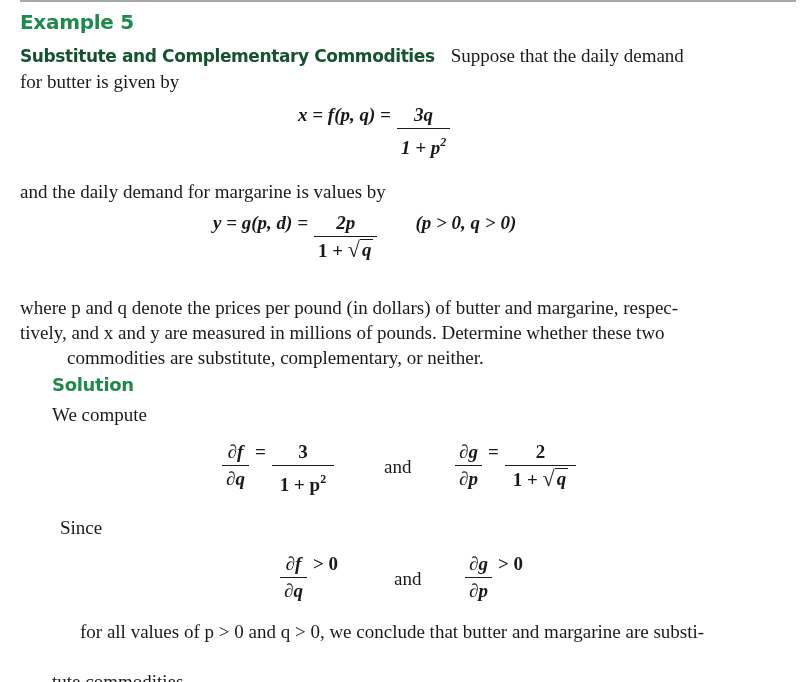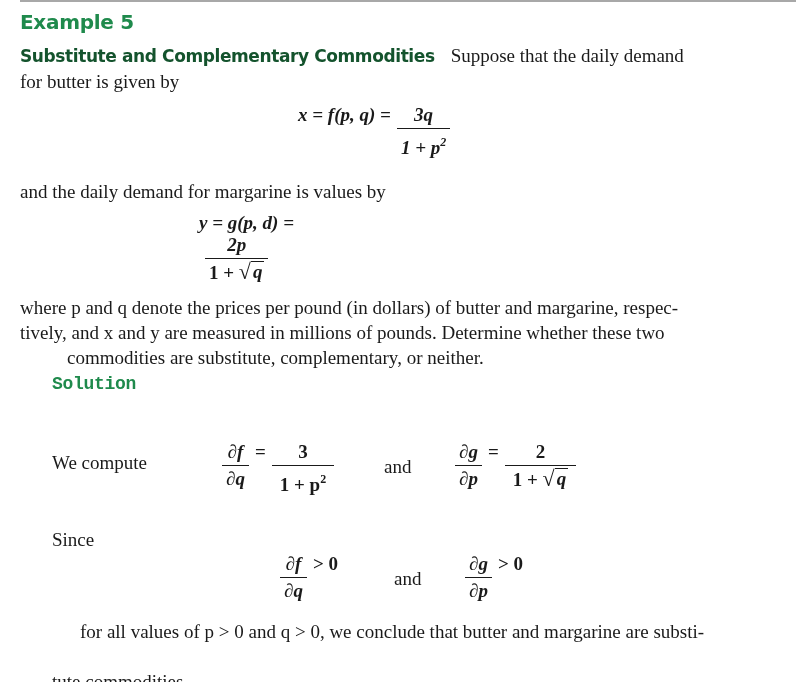--- a/index.html
+++ b/index.html
@@ -36,40 +36,41 @@
 <div class="abs math mi" style="left:298px; top:104px;">
   <span>x = f(p, q) =</span>
   <span class="frac">
     <span class="num">3q</span>
     <span class="den"><span>1 + p</span><sup>2</sup></span>
   </span>
 </div>
 
 <div class="abs body" style="left:20px; top:180px;">and the daily demand for margarine is values by</div>
 
-<div class="abs math" style="left:199px; top:212px;flex-direction:column;">
+<div class="abs math" style="left:213px; top:212px;">
   <span class="mi">y = g(p, d) =</span>
   <span class="frac">
     <span class="num mi">2p</span>
     <span class="den">
       <span>1 + </span><span class="sqrt">
           <span class="rad">√</span>
           <span class="under mi">q</span>
         </span>
     </span>
   </span>
   <span class="gap" style="width:32px"></span>
+  <span class="mi">(p &gt; 0, q &gt; 0)</span>
 </div>
 
 <div class="abs body" style="left:20px; top:296px;">where p and q denote the prices per pound (in dollars) of butter and margarine, respec-</div>
 <div class="abs body" style="left:20px; top:321px;">tively, and x and y are measured in millions of pounds. Determine whether these two</div>
 <div class="abs body" style="left:20px; top:346px;margin-left:47px;">commodities are substitute, complementary, or neither.</div>
 
-<div class="abs green-head" style="left:52px; top:374px; font-size:18px;font-family:Liberation Mono, monospace;">Solution</div>
-<div class="abs body" style="left:52px; top:403px;margin-top:48px;">We compute</div>
+<div class="abs green-head" style="left:52px; top:374px; font-size:18px;">Solution</div>
+<div class="abs body" style="left:52px; top:403px;">We compute</div>
 
 <div class="abs math" style="left:222px; top:441px;">
   <span class="frac" style="margin-left:0">
     <span class="num mi">∂f</span>
     <span class="den mi">∂q</span>
   </span>
   <span>=</span>
   <span class="frac">
     <span class="num">3</span>
     <span class="den" style="padding:2px 8px 0 8px;"><span>1 + p</span><sup>2</sup></span>
@@ -86,21 +87,21 @@
     <span class="num">2</span>
     <span class="den" style="padding:2px 8px 0 8px;">
       <span>1 + </span><span class="sqrt">
           <span class="rad">√</span>
           <span class="under mi">q</span>
         </span>
     </span>
   </span>
 </div>
 
-<div class="abs body" style="left:52px; top:516px;margin-top:12px;">Since</div>
+<div class="abs body" style="left:60px; top:516px;">Since</div>
 
 <div class="abs math" style="left:280px; top:553px;">
   <span class="frac" style="margin-left:0">
     <span class="num mi">∂f</span>
     <span class="den mi">∂q</span>
   </span>
   <span>&gt; 0</span>
 </div>
 <div class="abs body" style="left:394px; top:567px;">and</div>
 <div class="abs math" style="left:465px; top:553px;">

